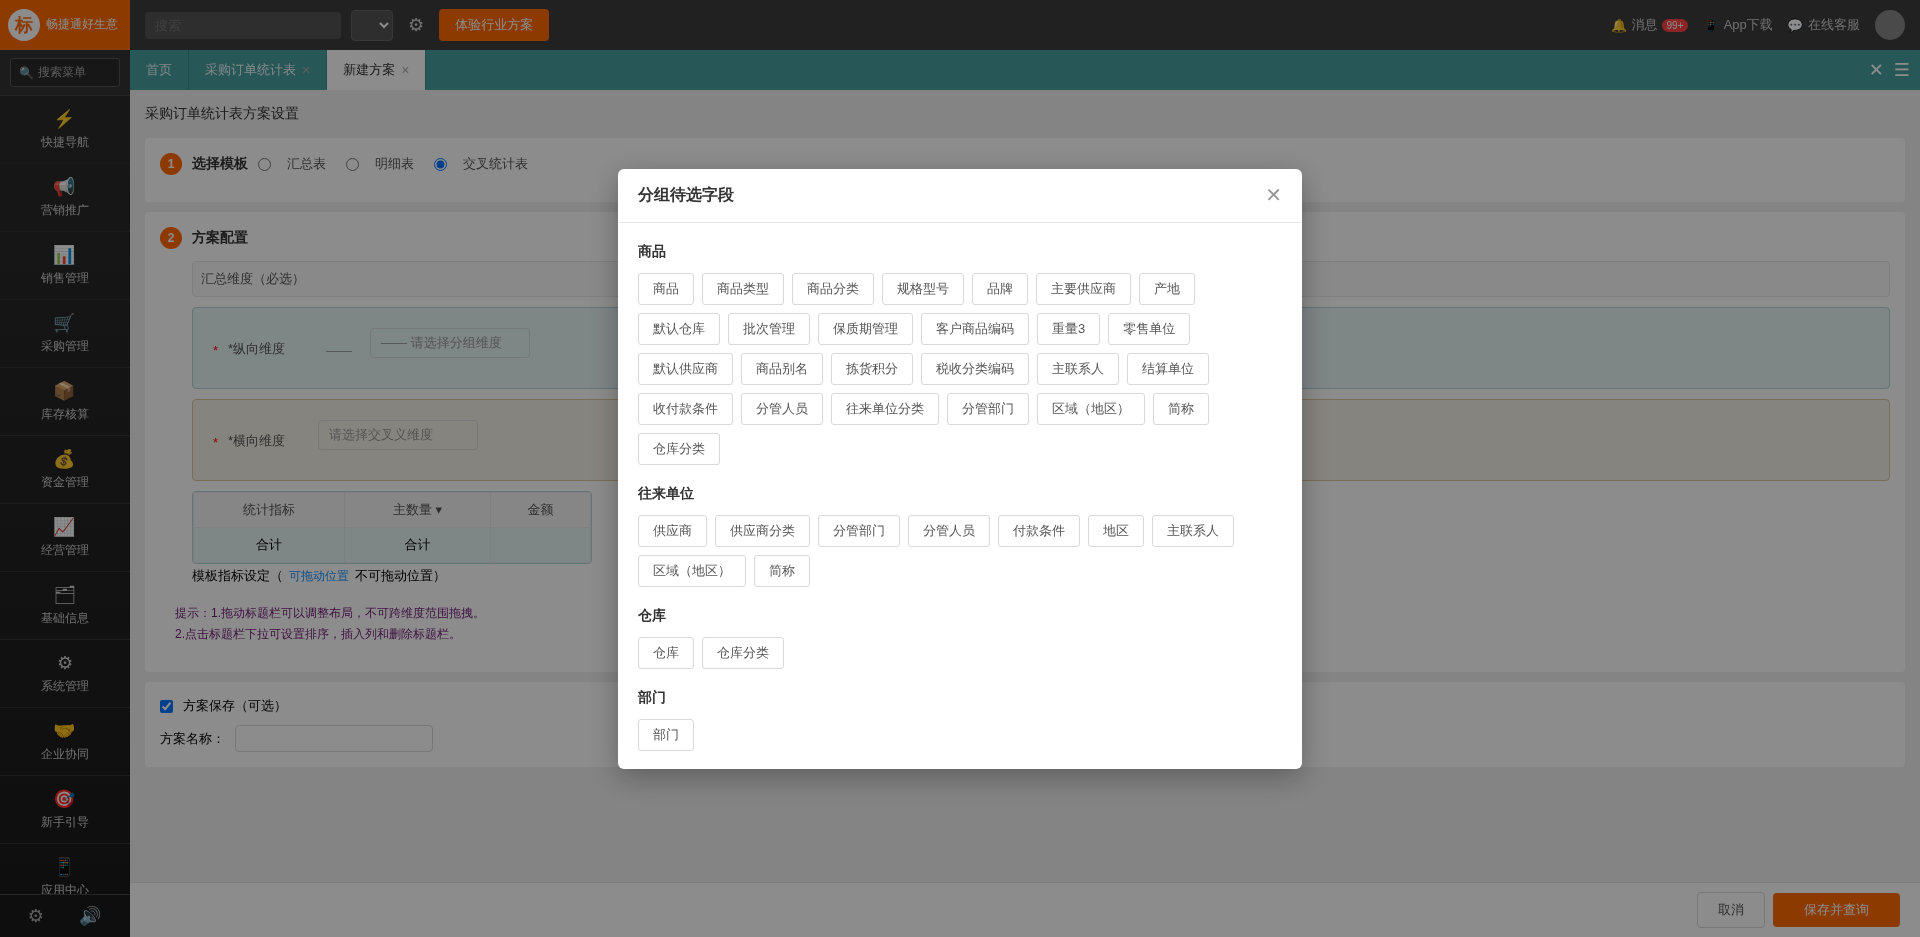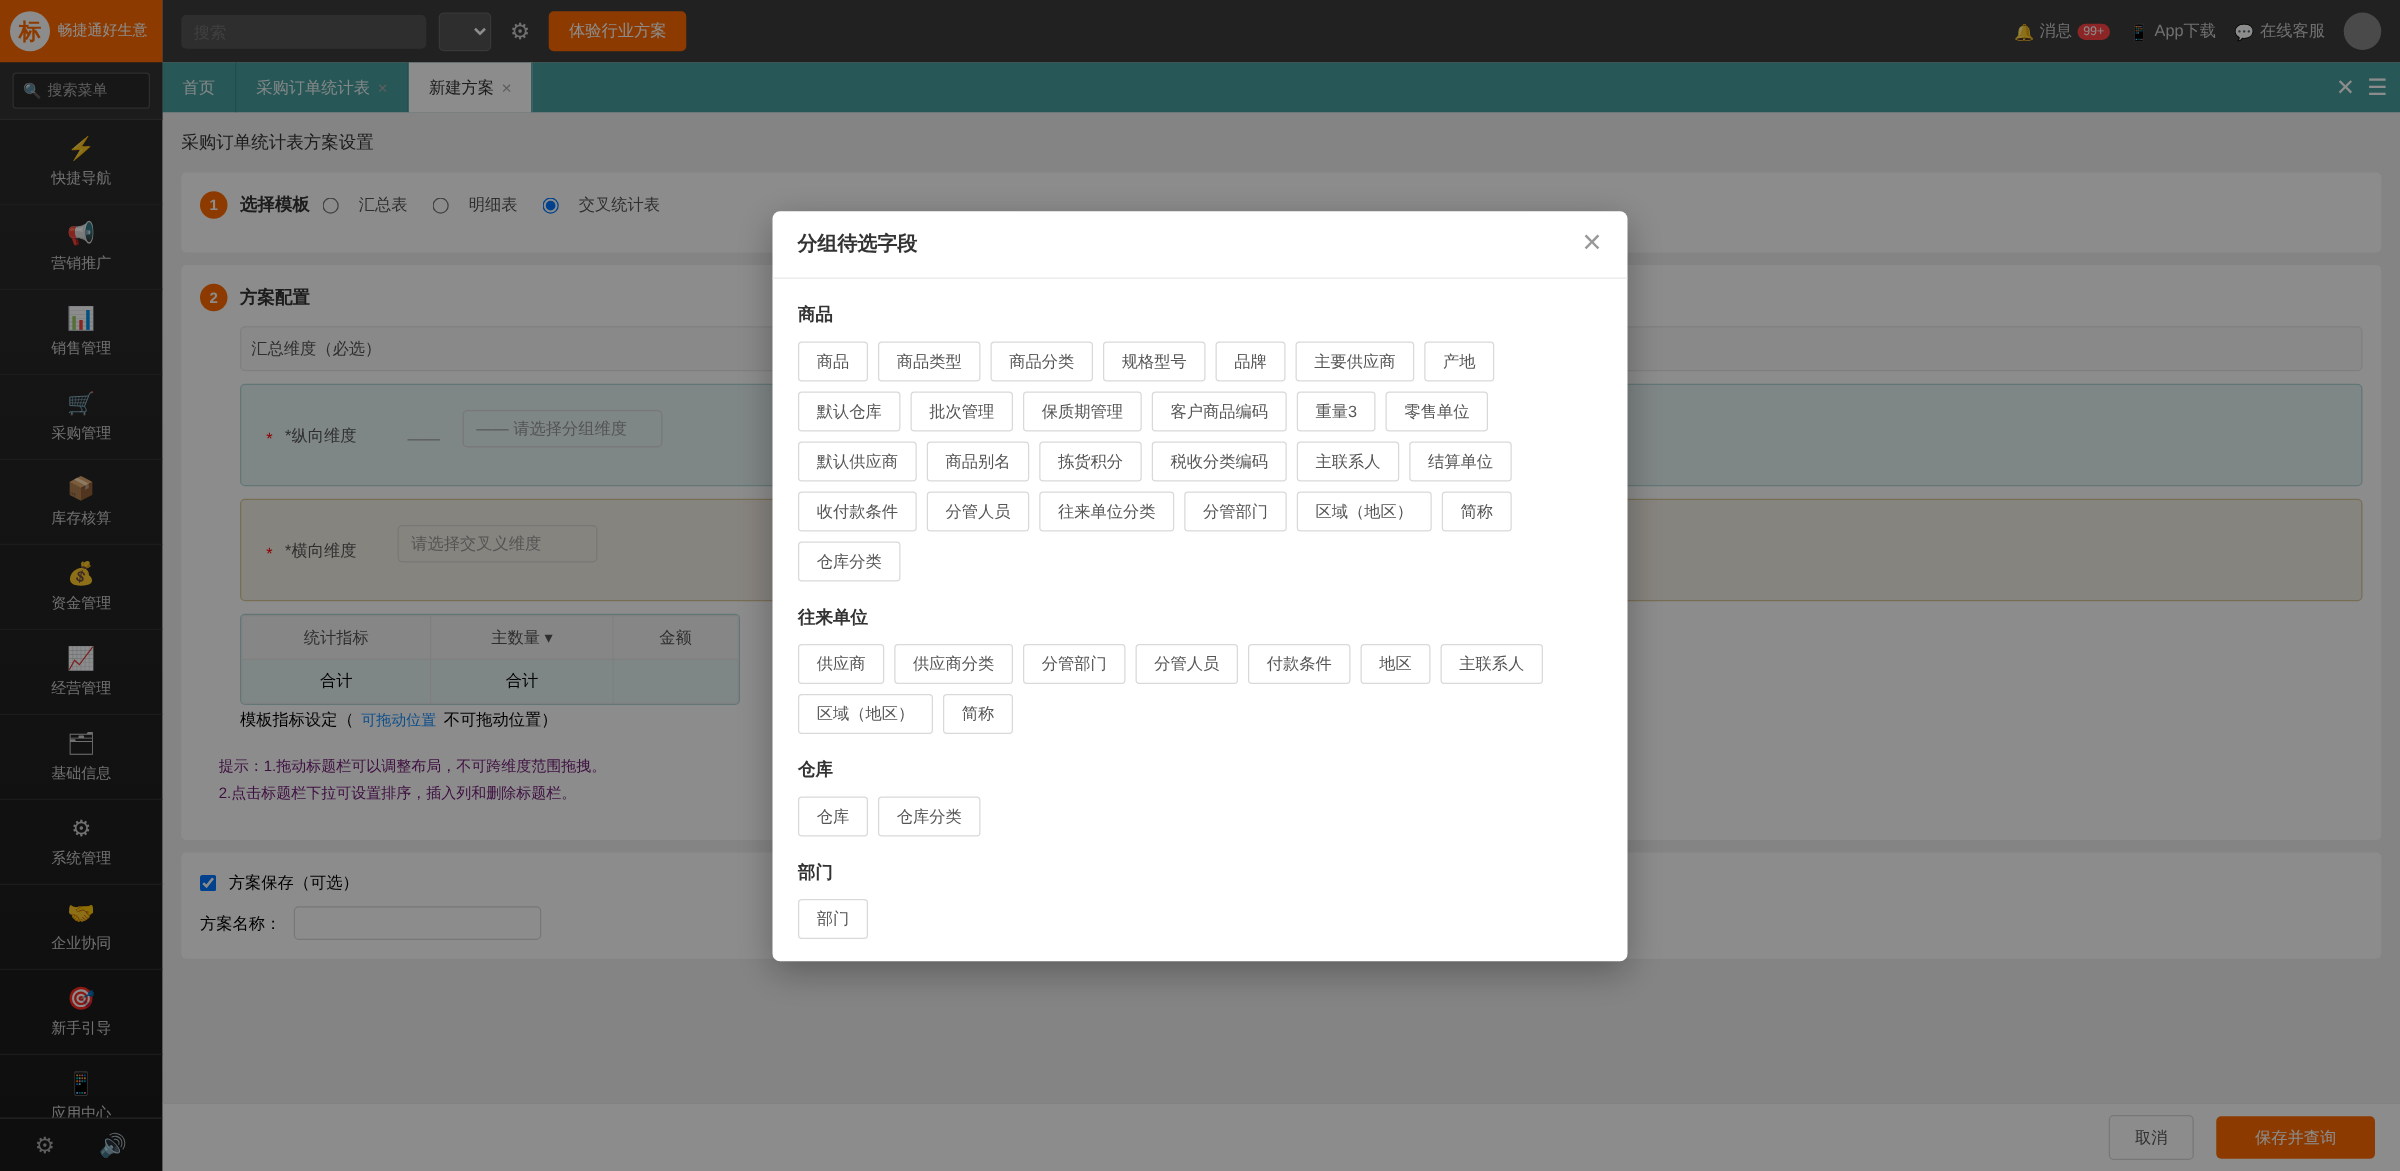--- a/index.html
+++ b/index.html
@@ -73,21 +73,21 @@
     .save-section { background: white; border-radius: 4px; padding: 15px; }
     .save-row { display: flex; align-items: center; gap: 10px; }
     .save-checkbox { cursor: pointer; }
     .save-input { border: 1px solid #d9d9d9; border-radius: 4px; padding: 5px 10px; font-size: 13px; min-width: 160px; }
 
     
     .tips-section { padding: 10px 15px; }
     .tip-item { font-size: 12px; color: #701a75; margin-bottom: 4px; }
 
     
-    .action-bar { height: 55px; background: white; border-top: 1px solid #e8e8e8; display: flex; align-items: center; justify-content: flex-end; padding: 0 20px; gap: 18px; }
+    .action-bar { height: 55px; background: white; border-top: 1px solid #e8e8e8; display: flex; align-items: center; justify-content: flex-end; padding: 0 20px; gap: 8px; }
     .btn-cancel { border: 1px solid #d9d9d9; background: white; border-radius: 4px; padding: 8px 20px; font-size: 13px; cursor: pointer; color: #555; }
     .btn-save { background: #ff6b00; color: white; border: none; border-radius: 4px; padding: 8px 31px; font-size: 13px; cursor: pointer; }
 
     
     .modal-overlay { position: fixed; top: 0; left: 0; width: 100%; height: 100%; background: rgba(0,0,0,0.45); z-index: 1000; display: flex; align-items: center; justify-content: center; }
     .modal { background: white; border-radius: 6px; width: 684px; max-height: 600px; display: flex; flex-direction: column; box-shadow: 0 8px 30px rgba(0,0,0,0.3); }
     .modal-header { padding: 16px 20px; border-bottom: 1px solid #e8e8e8; display: flex; align-items: center; justify-content: space-between; }
     .modal-title { font-size: 16px; color: #333; font-weight: bold; }
     .modal-close { cursor: pointer; color: #999; font-size: 20px; line-height: 1; }
     .modal-body { flex: 1; overflow-y: auto; padding: 20px; }

